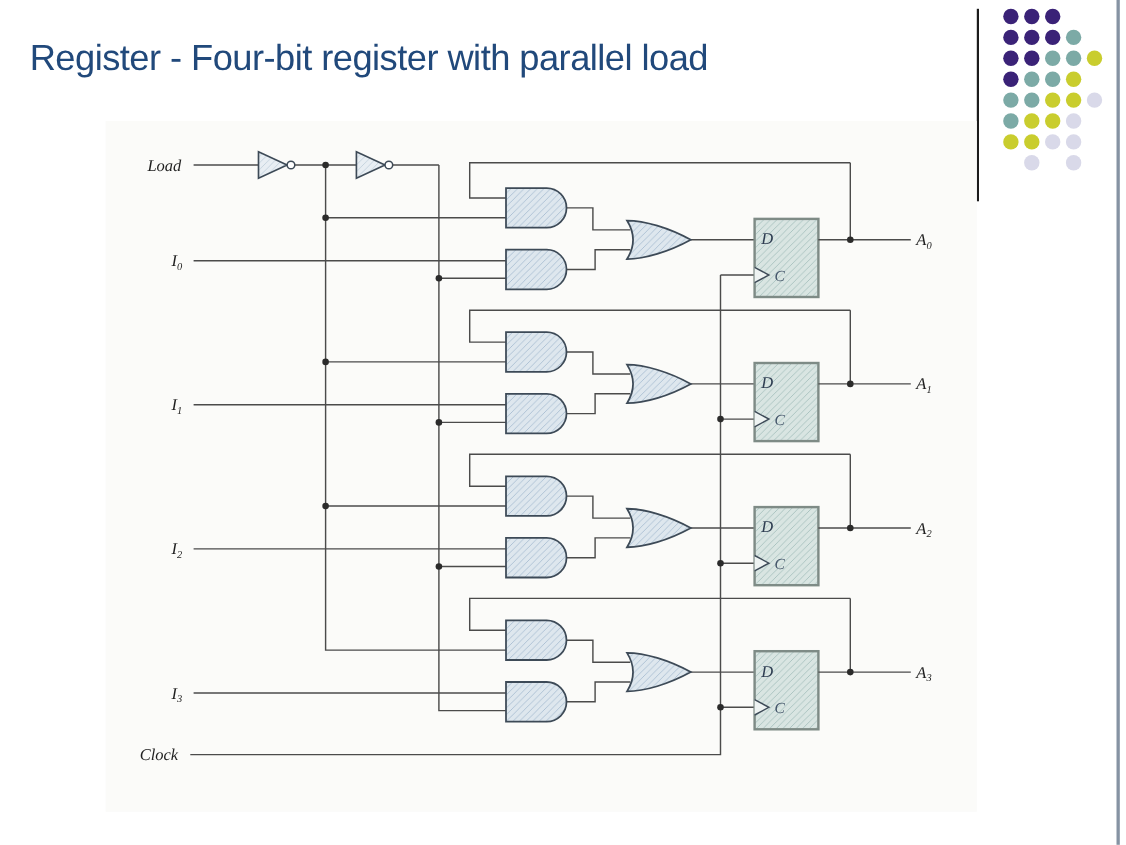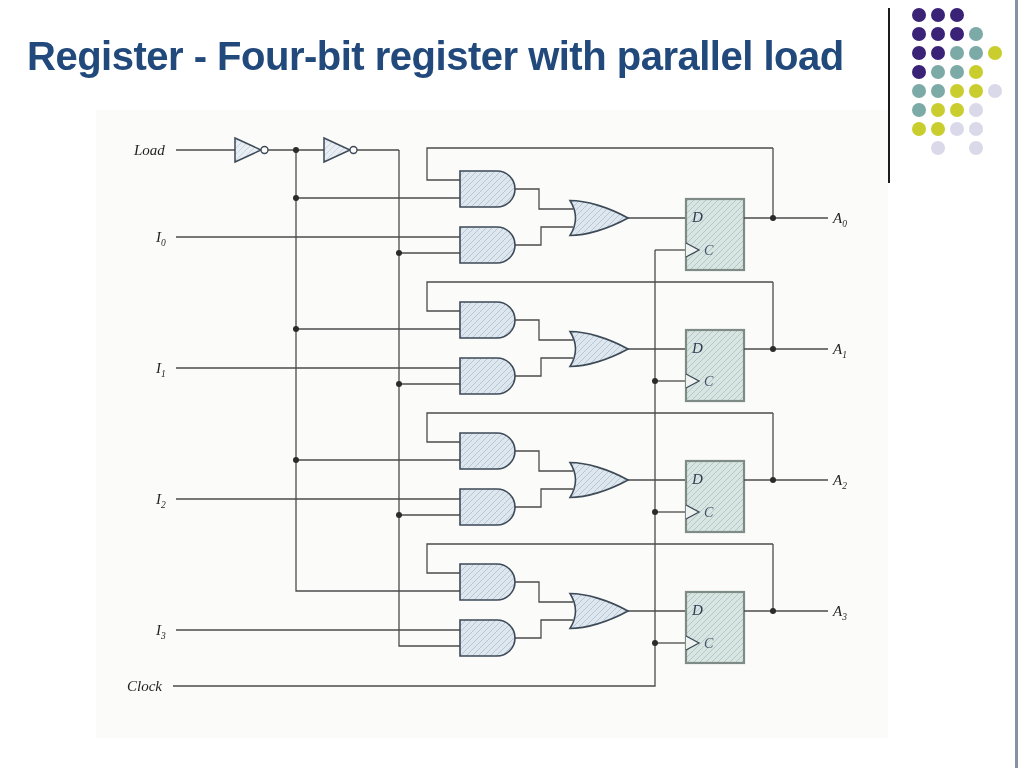--- a/index.html
+++ b/index.html
@@ -1,18 +1,18 @@
 <!DOCTYPE html>
 <html><head>
 <meta charset="utf-8">
 <style>
   html,body{margin:0;padding:0;}
   body{width:1024px;height:768px;background:#ffffff;overflow:hidden;position:relative;
        font-family:"Liberation Sans",sans-serif;}
-  #slide-title{position:absolute;left:27px;top:34px;margin:0;font-size:40px;font-weight:bold;
+  #slide-title{position:absolute;left:27px;top:34px;margin:0;font-size:33px;font-weight:normal;
        letter-spacing:-0.5px;color:#21497b;white-space:nowrap;}
   #decor-line{position:absolute;background:#1c1c1c;}
   #right-border{position:absolute;top:0;height:768px;}
   #dotgrid{position:absolute;left:0;top:0;width:1024px;height:768px;pointer-events:none;}
   .dot{position:absolute;width:14px;height:14px;border-radius:50%;}
   #circuit{position:absolute;left:0;top:0;}
   #circuit text{font-family:"Liberation Serif","DejaVu Serif",serif;font-style:italic;}
 </style>
 </head>
 <body>

